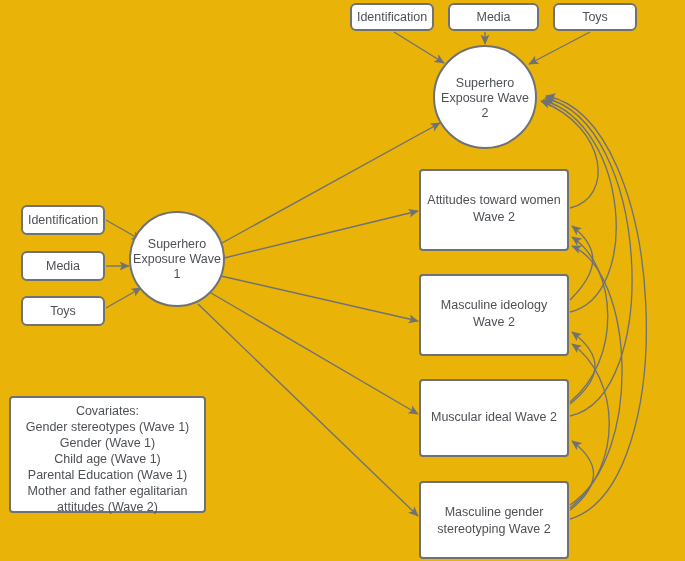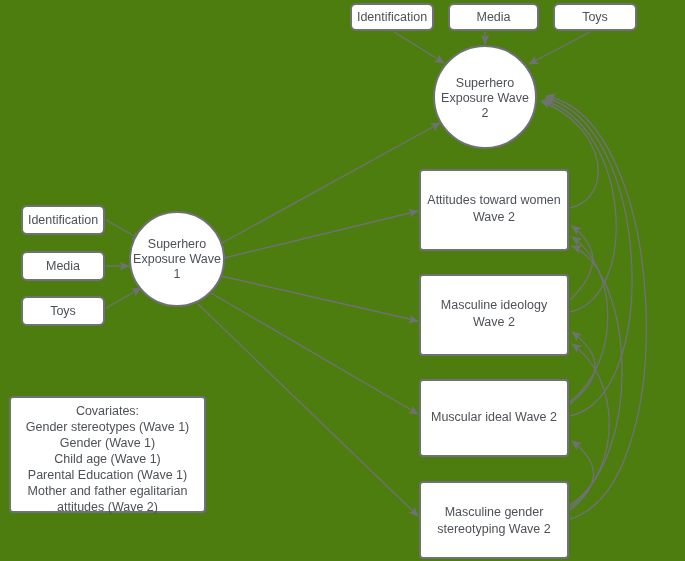--- a/index.html
+++ b/index.html
@@ -10,21 +10,21 @@
   body {
     width: 685px;
     height: 561px;
     font-family: "Liberation Sans", sans-serif;
     overflow: hidden;
   }
   #diagram-root {
     position: relative;
     width: 685px;
     height: 561px;
-    background: #4d7c0f;
+    background: #eab308;
     text-align: center;
   }
   svg.diagram {
     display: block;
     width: 685px;
     height: 561px;
   }
   .node-shape {
     fill: #ffffff;
     stroke: #6f7275;

